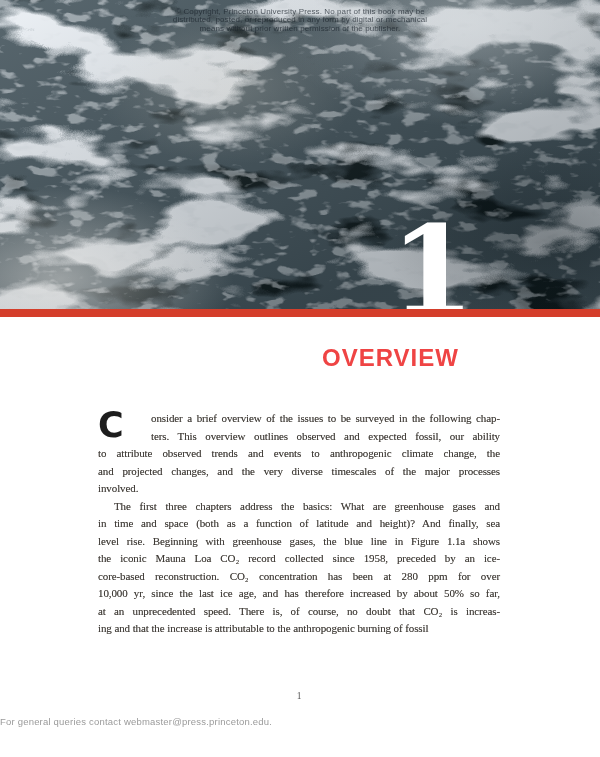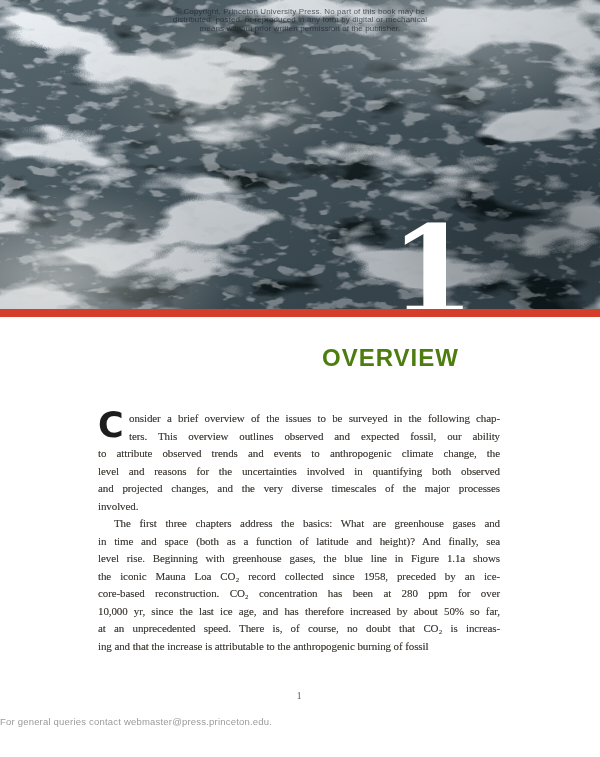--- a/index.html
+++ b/index.html
@@ -36,35 +36,35 @@
     font-size:122px;line-height:1;color:#ffffff;
   }
 
   
   .red-band{position:absolute;left:0;top:309px;width:600px;height:8px;background:#d43e2b;}
 
   
   .title{
     position:absolute;left:322px;top:344px;
     font-family:"Liberation Sans","DejaVu Sans",sans-serif;
-    font-weight:bold;font-size:24px;letter-spacing:1px;color:#4d7c0f;
+    font-weight:bold;font-size:24px;letter-spacing:1px;color:#ef4444;
   }
 
   
   .body-text{
     position:absolute;left:98px;top:410px;width:402px;
     font-size:11px;line-height:17.5px;letter-spacing:-0.1px;
     color:#403c37;
   }
   .bline{
     height:17.5px;overflow:visible;
     text-align:justify;text-align-last:justify;
     text-shadow:0 0 0.4px rgba(64,60,55,0.55);
   }
-  .bline.cap-inset{margin-left:31px;}
+  .bline.cap-inset{margin-left:53px;}
   .bline.para-end{text-align-last:left;}
   .bline.first-indent{text-indent:16px;}
   .drop-cap{
     position:absolute;left:98px;top:410px;
     font-family:"DejaVu Sans","Liberation Sans",sans-serif;
     font-weight:bold;font-size:35px;line-height:30px;color:#1d1d1d;
   }
 
   
   .page-num{
@@ -117,21 +117,20 @@
   <div class="red-band"></div>
 
   <div class="title">OVERVIEW</div>
 
   <div class="drop-cap">C</div>
 
   <div class="body-text">
     <div class="bline cap-inset">onsider a brief overview of the issues to be surveyed in the following chap-</div>
     <div class="bline cap-inset">ters. This overview outlines observed and expected fossil, our ability</div>
     <div class="bline">to attribute observed trends and events to anthropogenic climate change, the</div>
-    <div class="bline">level and reasons for the uncertainties involved in quantifying both observed</div>
     <div class="bline">and projected changes, and the very diverse timescales of the major processes</div>
     <div class="bline para-end">involved.</div>
 
     <div class="bline first-indent">The first three chapters address the basics: What are greenhouse gases and</div>
     <div class="bline">in time and space (both as a function of latitude and height)? And finally, sea</div>
     <div class="bline">level rise. Beginning with greenhouse gases, the blue line in Figure 1.1a shows</div>
     <div class="bline">the iconic Mauna Loa CO₂ record collected since 1958, preceded by an ice-</div>
     <div class="bline">core-based reconstruction. CO₂ concentration has been at 280 ppm for over</div>
     <div class="bline">10,000 yr, since the last ice age, and has therefore increased by about 50% so far,</div>
     <div class="bline">at an unprecedented speed. There is, of course, no doubt that CO₂ is increas-</div>

